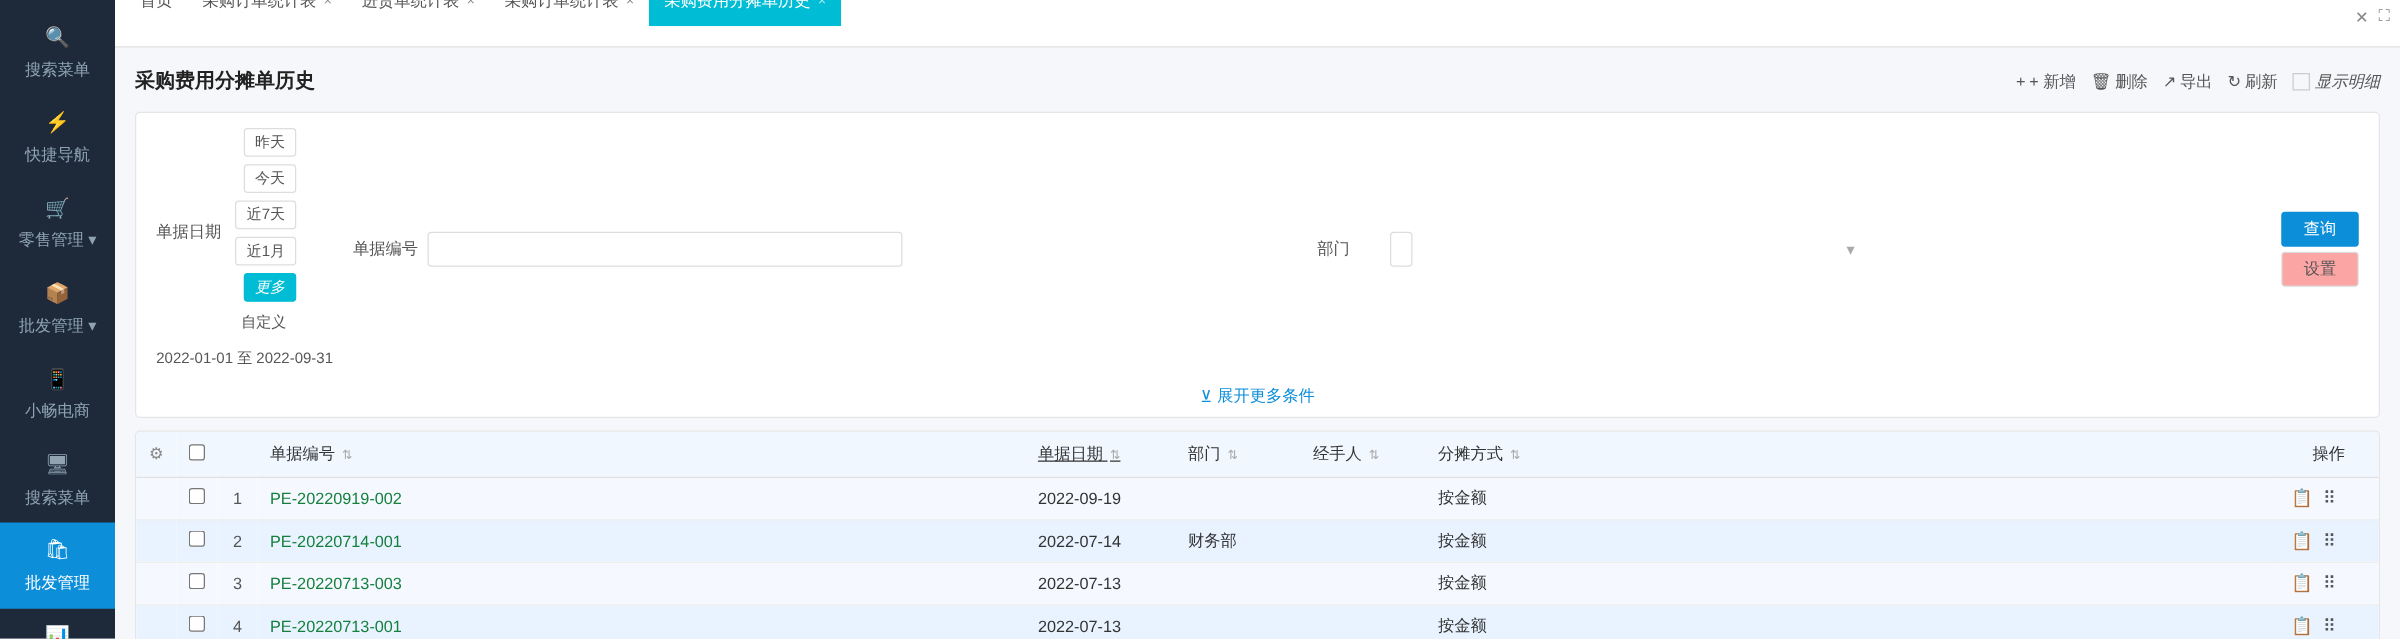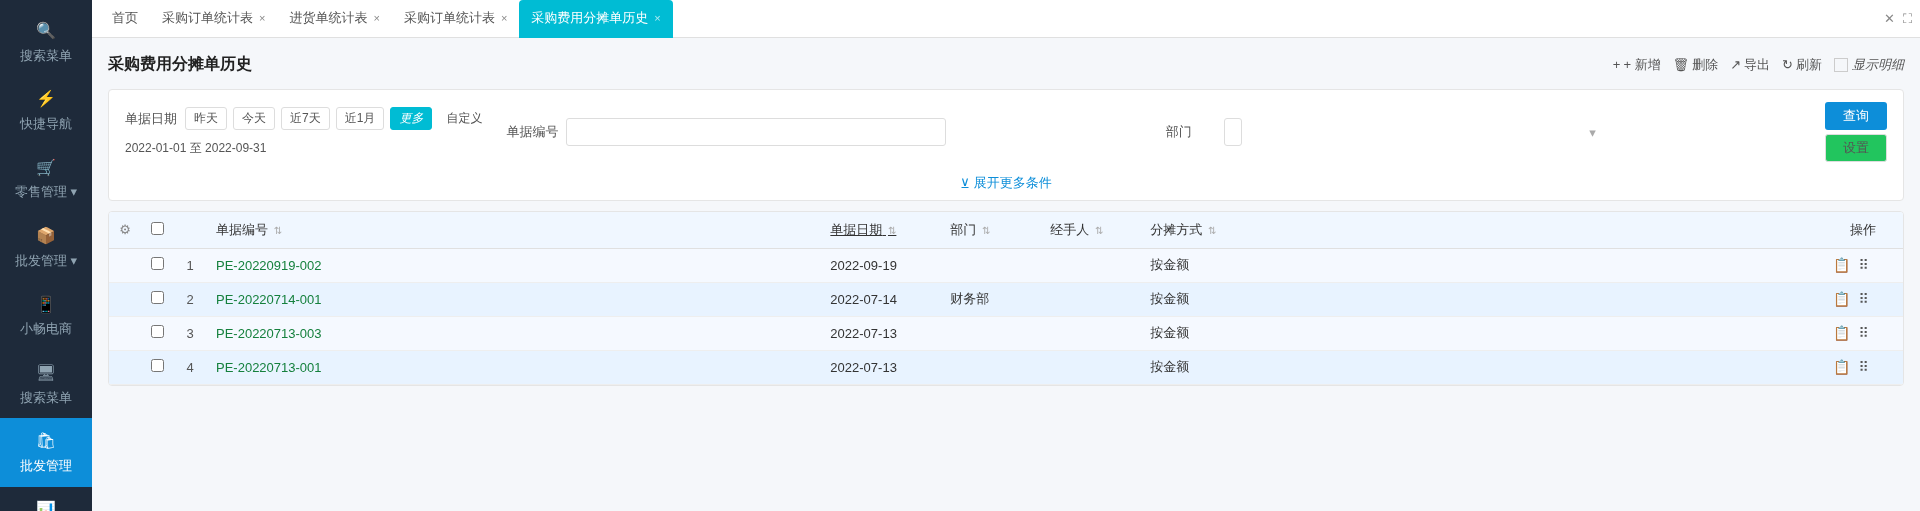--- a/index.html
+++ b/index.html
@@ -32,21 +32,21 @@
     .main {
       flex: 1;
       display: flex;
       flex-direction: column;
       overflow: hidden;
     }
 
     
     .tab-bar {
       display: flex;
-      align-items: center;
+      align-items: flex-end;
       background: #fff;
       border-bottom: 1px solid #e0e0e0;
       padding: 16px 8px;
       height: 38px;
       flex-shrink: 0;
     }
     .tab {
       display: flex;
       align-items: center;
       padding: 0 12px;
@@ -119,21 +119,21 @@
       margin-bottom: 10px;
     }
     .filter-row {
       display: flex;
       align-items: center;
       gap: 16px;
       margin-bottom: 8px;
       flex-wrap: wrap;
     }
     .filter-label { color: #555; white-space: nowrap; min-width: 50px; }
-    .filter-date-btns { display: flex; gap: 6px; align-items: center; }
+    .filter-date-btns { display: flex; gap: 6px; align-items: flex-end; flex-direction: column; }
     .date-btn {
       padding: 2px 8px;
       border: 1px solid #ddd;
       border-radius: 3px;
       cursor: pointer;
       color: #555;
       background: #fff;
       font-size: 12px;
     }
     .date-btn.more {
@@ -184,21 +184,21 @@
       background: #0d8ed9;
       color: #fff;
       border: none;
       border-radius: 3px;
       padding: 4px 18px;
       cursor: pointer;
       font-size: 13px;
       height: 28px;
     }
     .settings-btn {
-      background: #22c55e;
+      background: #fca5a5;
       color: #555;
       border: 1px solid #ddd;
       border-radius: 3px;
       padding: 4px 12px;
       cursor: pointer;
       font-size: 13px;
       height: 28px;
     }
     .expand-btn {
       display: flex;

